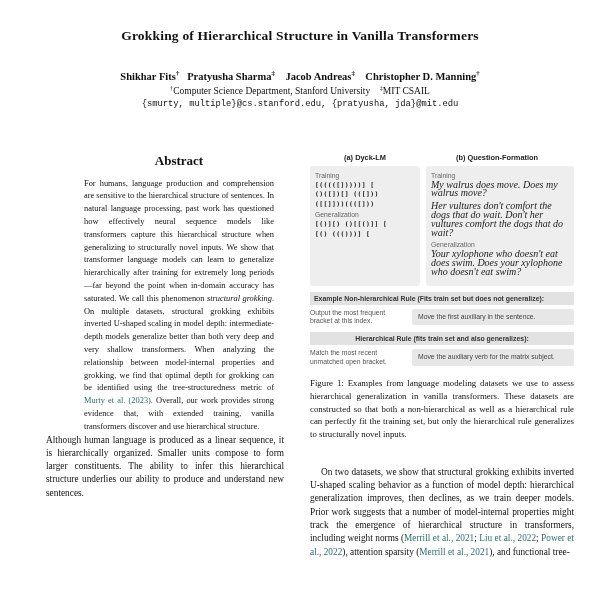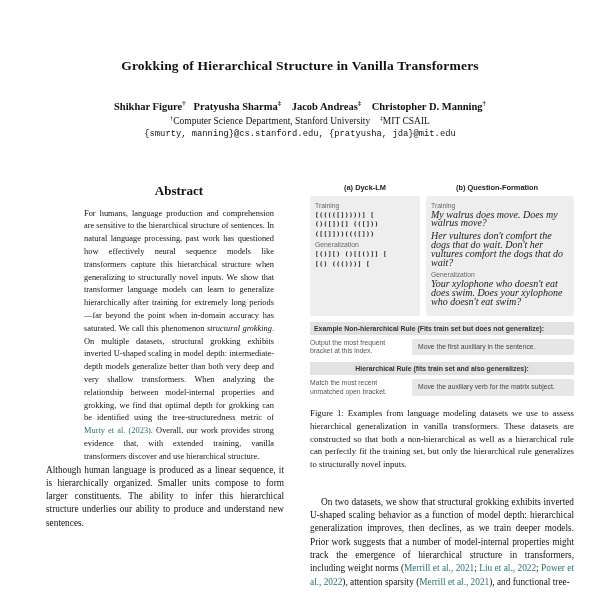--- a/index.html
+++ b/index.html
@@ -5,21 +5,21 @@
   :root{
     --cite:#2e6e6e; --band_bg:#e2e2e2; --panel_bg:#eeeeee; --box_bg:#e7e7e7;
   }
   html,body{margin:0;padding:0;}
   body{
     width:600px;height:600px;overflow:hidden;background:#ffffff;
     font-family:"Liberation Serif", serif;color:#111;
   }
   .page{width:600px;height:600px;position:relative;overflow:hidden;}
   
-  .header{padding-top:58px;text-align:center;}
+  .header{padding-top:28px;text-align:center;}
   .title{font-size:13.5px;font-weight:bold;letter-spacing:.2px;}
   .authors{margin-top:25px;font-size:10.5px;font-weight:bold;}
   .affils{margin-top:3px;font-size:9.5px;}
   .emails{margin-top:3px;font-size:8.8px;font-family:"Liberation Mono", monospace;}
   .r-sup{vertical-align:super;font-size:65%;}
   .r-i{font-style:italic;}
   .r-cite{color:var(--cite);}
   
   .cols{display:flex;margin-top:44px;}
   .col-left{margin-left:46px;width:238px;}
@@ -55,23 +55,23 @@
   .para-indent{text-indent:11px;}
   .rc-body{margin-top:25px;}
 </style>
 </head>
 <body>
 
 <div class="page">
 
   <div class="header">
     <div class="title">Grokking of Hierarchical Structure in Vanilla Transformers</div>
-    <div class="authors"><span>Shikhar Figure</span><span class="r-sup">†</span><span>&nbsp;&nbsp; Pratyusha Sharma</span><span class="r-sup">‡</span><span>&nbsp;&nbsp;&nbsp; Jacob Andreas</span><span class="r-sup">‡</span><span>&nbsp;&nbsp;&nbsp; Christopher D. Manning</span><span class="r-sup">†</span></div>
+    <div class="authors"><span>Shikhar Fits</span><span class="r-sup">†</span><span>&nbsp;&nbsp; Pratyusha Sharma</span><span class="r-sup">‡</span><span>&nbsp;&nbsp;&nbsp; Jacob Andreas</span><span class="r-sup">‡</span><span>&nbsp;&nbsp;&nbsp; Christopher D. Manning</span><span class="r-sup">†</span></div>
     <div class="affils"><span class="r-sup">†</span><span>Computer Science Department, Stanford University</span><span>&nbsp;&nbsp;&nbsp; </span><span class="r-sup">‡</span><span>MIT CSAIL</span></div>
-    <div class="emails">{smurty, manning}@cs.stanford.edu, {pratyusha, jda}@mit.edu</div>
+    <div class="emails">{smurty, multiple}@cs.stanford.edu, {pratyusha, jda}@mit.edu</div>
   </div>
 
   <div class="cols">
 
     <div class="col-left">
       <div class="abs-block">
         <div class="abs-heading">Abstract</div>
         <div class="abs-text"><span>For humans, language production and comprehension are sensitive to the hierarchical structure of sentences. In natural language processing, past work has questioned how effectively neural sequence models like transformers capture this hierarchical structure when generalizing to structurally novel inputs. We show that transformer language models can learn to generalize hierarchically after training for extremely long periods—far beyond the point when in-domain accuracy has saturated. We call this phenomenon </span><span class="r-i">structural grokking</span><span>. On multiple datasets, structural grokking exhibits inverted U-shaped scaling in model depth: intermediate-depth models generalize better than both very deep and very shallow transformers. When analyzing the relationship between model-internal properties and grokking, we find that optimal depth for grokking can be identified using the tree-structuredness metric of </span><span class="r-cite">Murty et al. (2023)</span><span>. Overall, our work provides strong evidence that, with extended training, vanilla transformers discover and use hierarchical structure.</span></div>
       </div>
       <div class="body-text">Although human language is produced as a linear sequence, it is hierarchically organized. Smaller units compose to form larger constituents. The ability to infer this hierarchical structure underlies our ability to produce and understand new sentences.</div>

